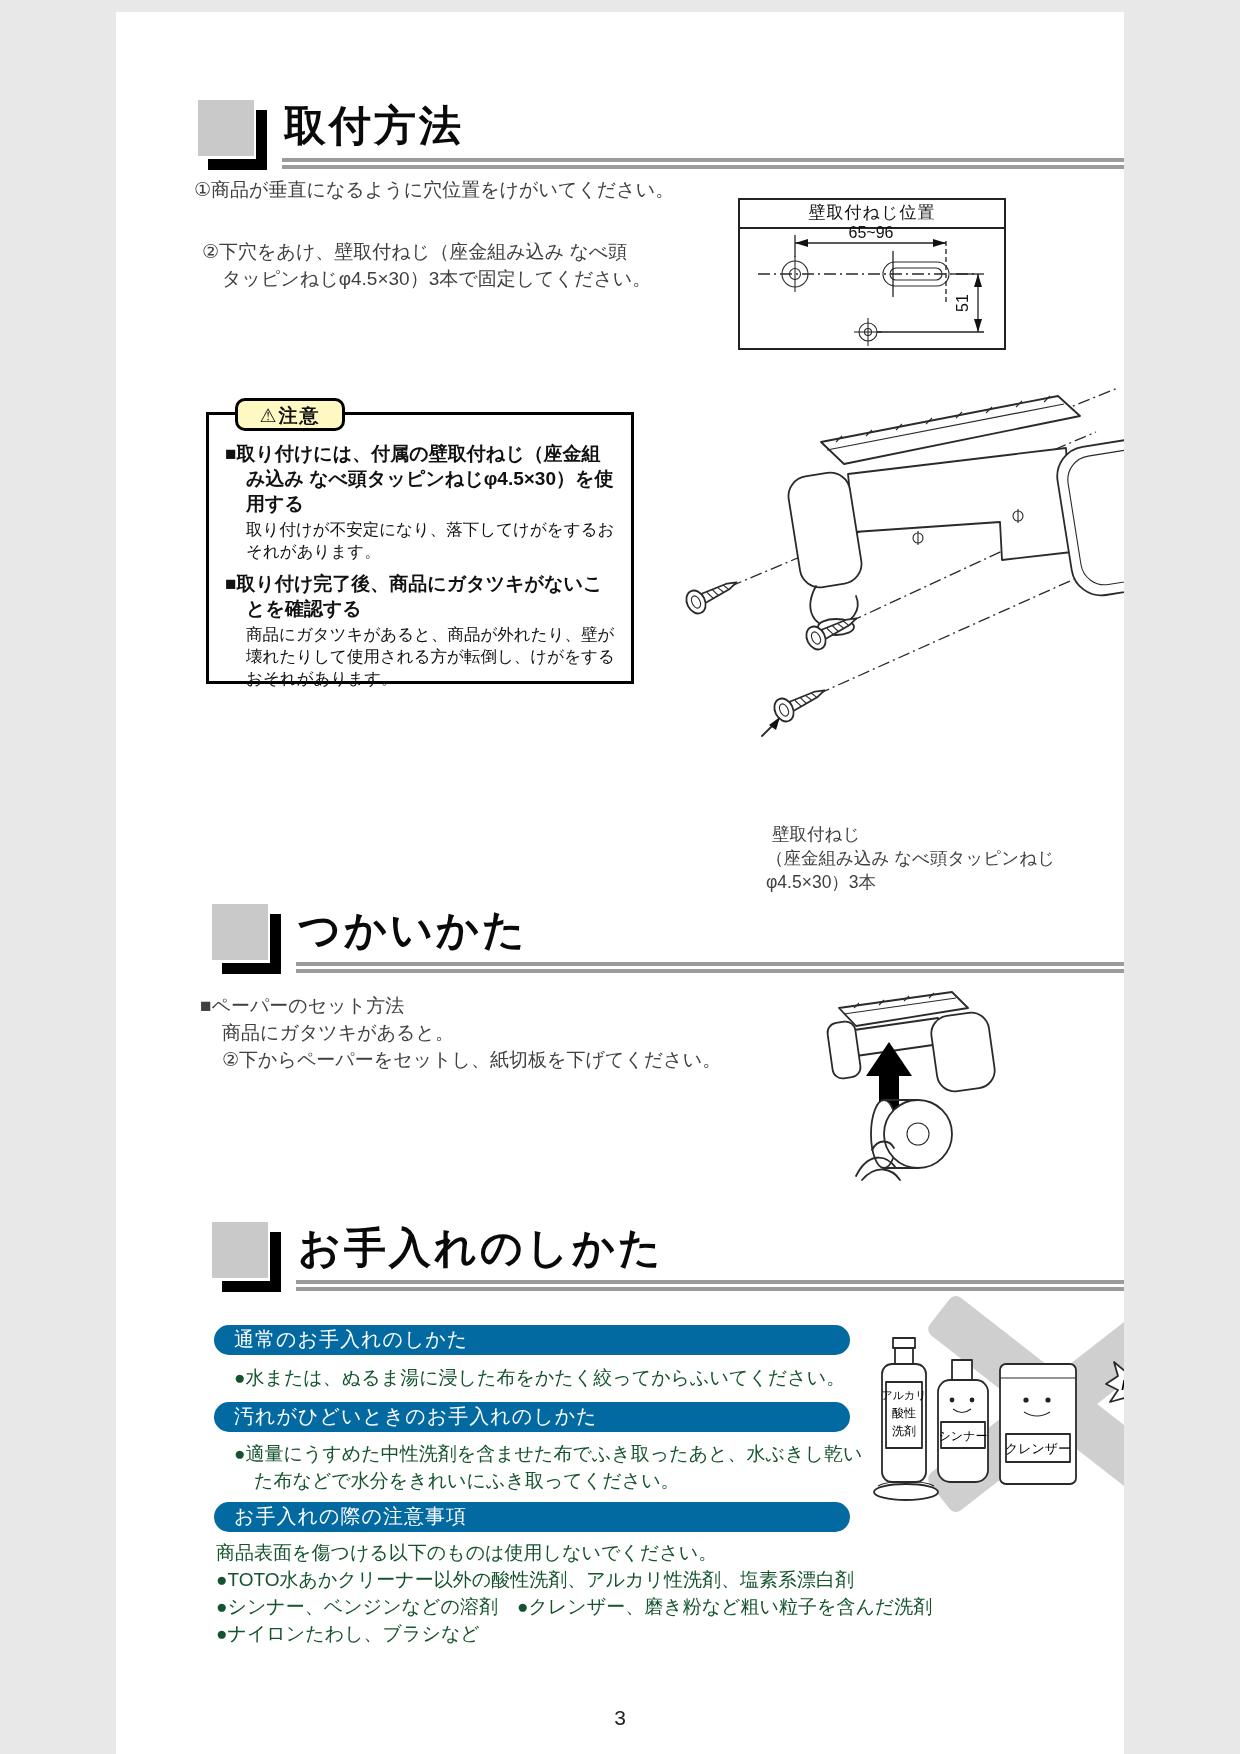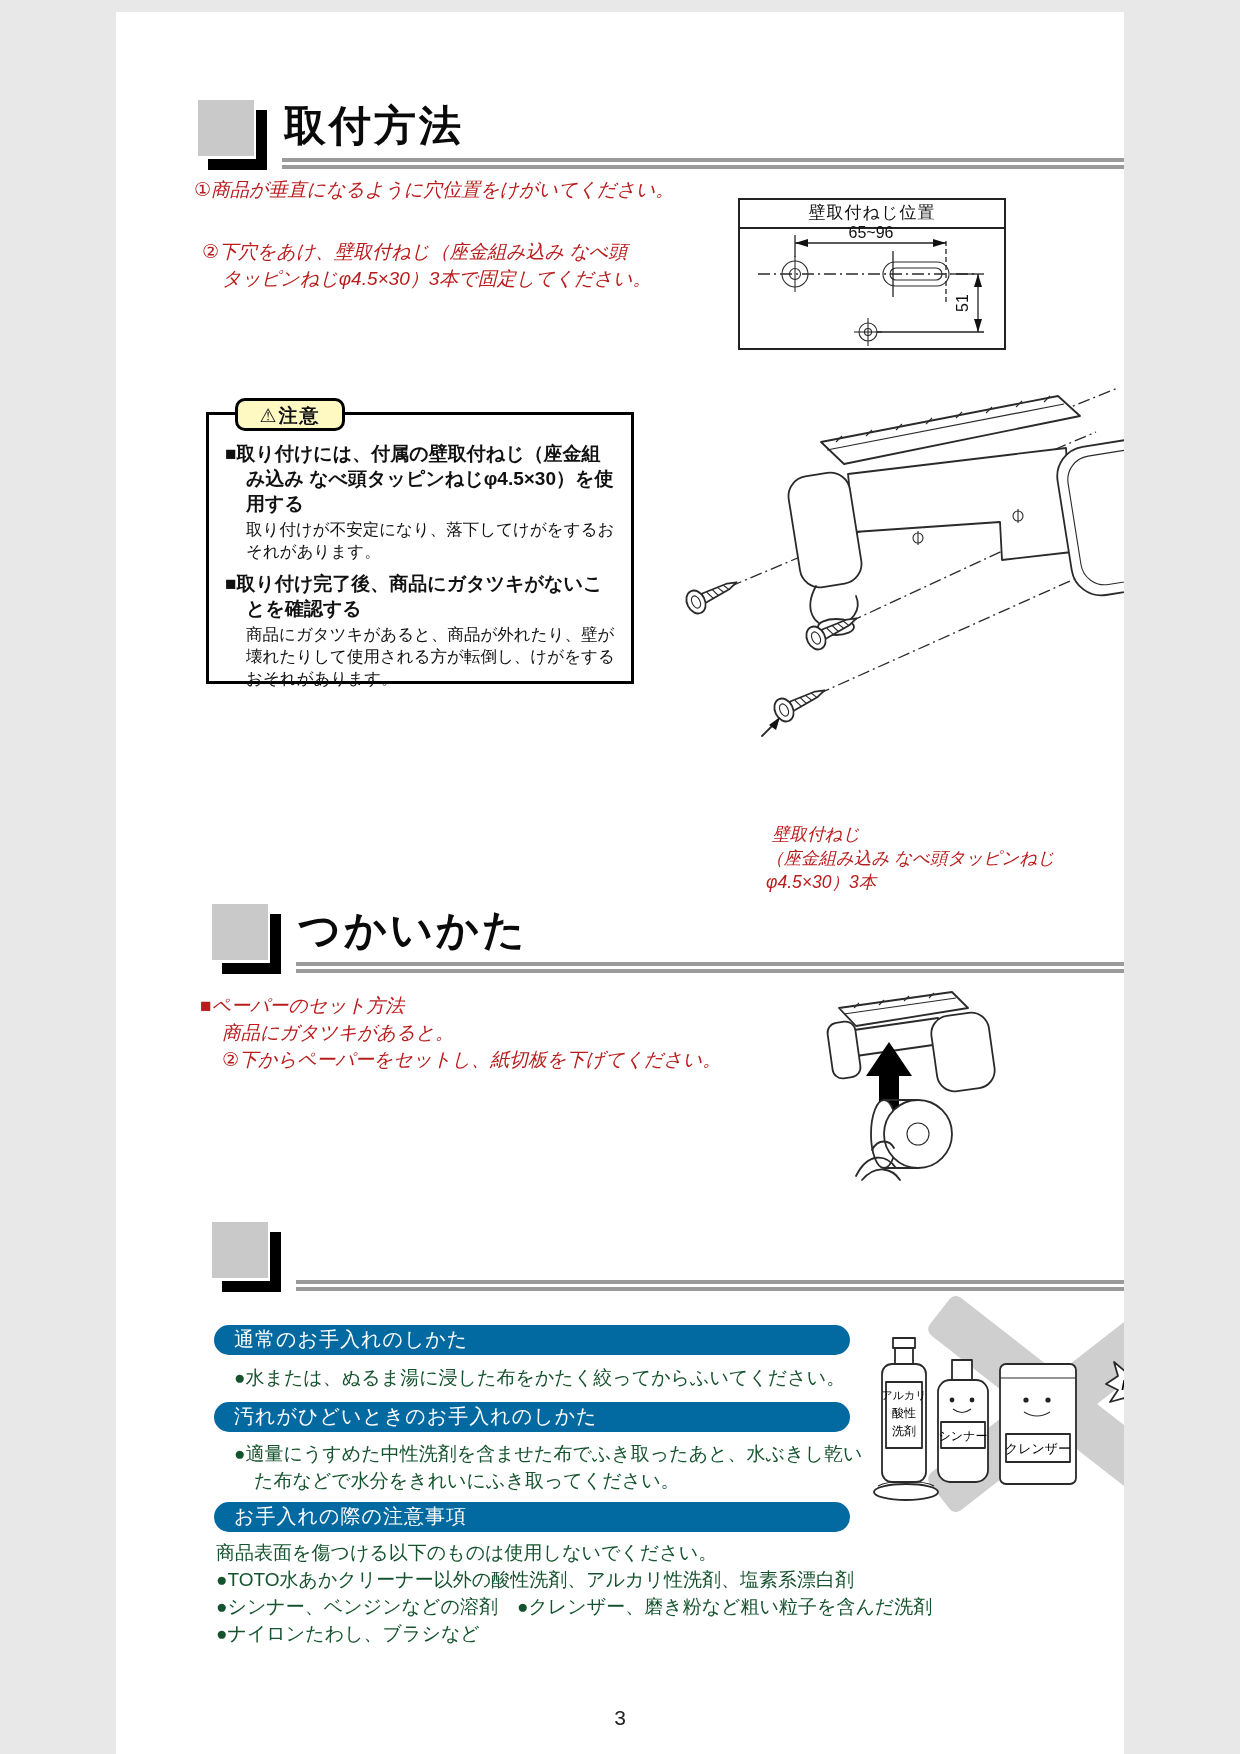--- a/index.html
+++ b/index.html
@@ -6,21 +6,21 @@
   .page{position:relative;width:1008px;height:1754px;margin:12px auto;background:#fff;
         font-family:"Liberation Sans","DejaVu Sans",sans-serif;color:#111;overflow:hidden;}
   
   .sechead{position:absolute;width:980px;height:80px;}
   .sq{position:absolute;left:0;top:0;width:56px;height:56px;background:#c9c9c9;}
   .lv{position:absolute;left:58px;top:10px;width:11px;height:60px;background:#000;}
   .lh{position:absolute;left:10px;top:59px;width:59px;height:11px;background:#000;}
   .stitle{position:absolute;left:86px;top:-2px;font-size:42px;font-weight:900;letter-spacing:3px;color:#0a0a0a;}
   .dl1,.dl2{position:absolute;left:84px;width:872px;height:4px;background:#9b9b9b;}
   .dl1{top:58px}.dl2{top:65px}
-  .txt{position:absolute;font-size:19px;line-height:27px;color:#b91c1c;font-style:italic;}
+  .txt{position:absolute;font-size:19px;line-height:27px;color:#404040;}
   
   .diagbox{position:absolute;left:622px;top:186px;width:268px;height:152px;border:2px solid #222;box-sizing:border-box;background:#fff;}
   .diagtitle{height:27px;border-bottom:2px solid #222;text-align:center;font-size:17px;line-height:26px;letter-spacing:1px;}
   
   .caution{position:absolute;left:90px;top:400px;width:428px;height:272px;border:3.5px solid #000;background:#fff;box-sizing:border-box;}
   .cbadge{position:absolute;left:26px;top:-17px;width:110px;height:33px;background:#fef9c3;border:3px solid #000;border-radius:10px;
           font-size:19px;font-weight:bold;text-align:center;line-height:29px;letter-spacing:2px;box-sizing:border-box;}
   .cinner{padding:26px 12px 8px 16px;}
   .citem{font-size:19px;font-weight:bold;line-height:25px;padding-left:21px;text-indent:-21px;margin:0 0 2px 0;}
   .cbody{font-size:16.5px;line-height:22px;margin:2px 0 9px 21px;font-weight:normal;}
@@ -192,20 +192,21 @@
 
     <path class="ln" d="M72,192 C84,168 102,170 112,184"></path>
     <path class="ln" d="M78,196 C92,180 108,184 116,196"></path>
     <path class="ln" d="M88,166 C94,154 106,156 110,164"></path>
   </svg>
 
   <div class="sechead" style="left:96px;top:1210px;">
     <div class="sq"></div>
     <div class="lv"></div>
     <div class="lh"></div>
+    <div class="stitle">お手入れのしかた</div>
     <div class="dl1"></div>
     <div class="dl2"></div>
   </div>
 
   <div class="carebar" style="top:1313px;">通常のお手入れのしかた</div>
   <div class="careline" style="left:118px;top:1352px;">●水または、ぬるま湯に浸した布をかたく絞ってからふいてください。</div>
 
   <div class="carebar" style="top:1390px;">汚れがひどいときのお手入れのしかた</div>
   <div class="careline" style="left:118px;top:1428px;font-family:Liberation Serif, serif;">●適量にうすめた中性洗剤を含ませた布でふき取ったあと、水ぶきし乾い</div>
   <div class="careline" style="left:138px;top:1455px;">た布などで水分をきれいにふき取ってください。</div>

